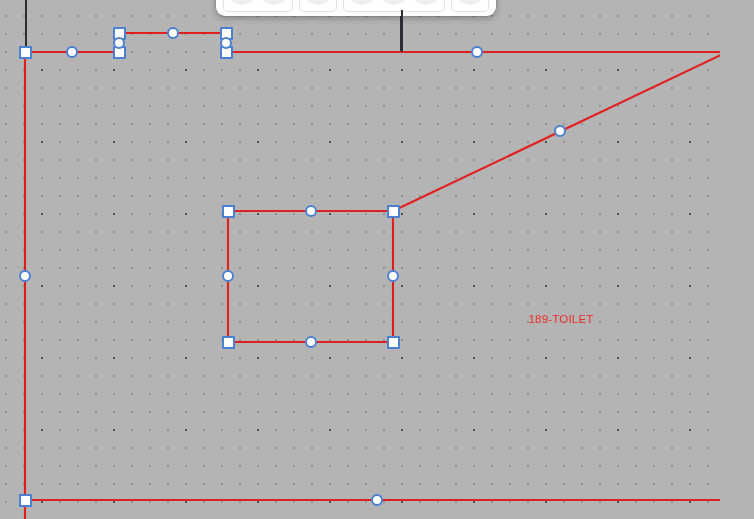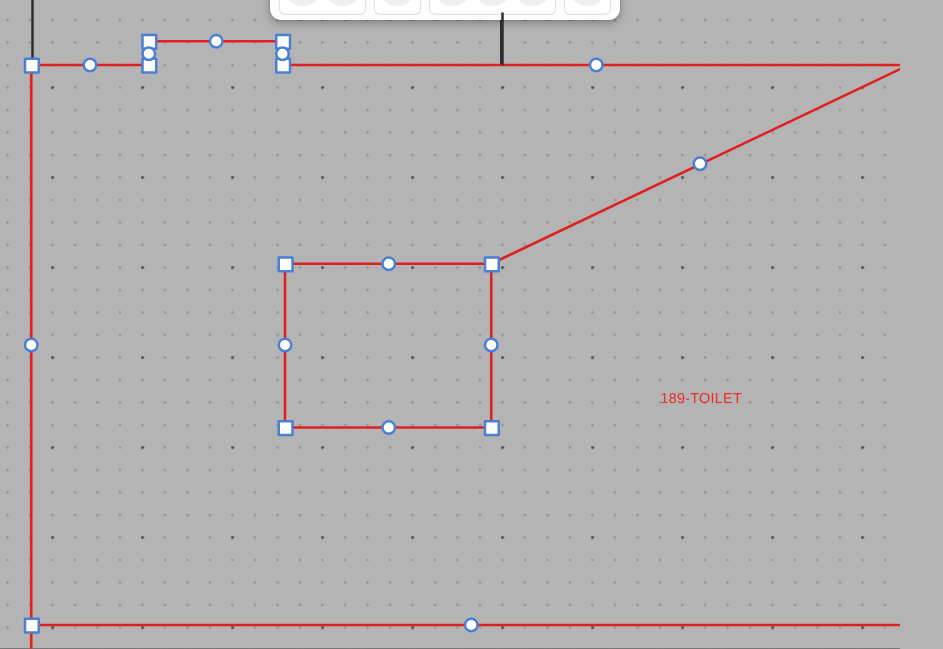--- a/index.html
+++ b/index.html
@@ -1,21 +1,21 @@
 <!DOCTYPE html>
 <html><head>
 <meta charset="utf-8">
 <style>
   html,body{margin:0;padding:0;}
   body{
     width:754px;height:519px;overflow:hidden;
     font-family:"Liberation Sans", sans-serif;
     background:#b4b4b4;
   }
-  #app{position:relative;width:720px;height:519px;overflow:hidden;background:#000000;}
+  #app{position:relative;width:720px;height:519px;overflow:hidden;background:#fef9c3;}
 
   
   #canvas{
     position:absolute;inset:0;
     background-color:#b4b4b4;
     background-image:
       radial-gradient(circle at 1px 1px, rgba(40,40,40,.62) 1.1px, transparent 1.3px),
       radial-gradient(circle at 1px 1px, rgba(70,70,70,.30) 0.9px, transparent 1.2px);
     background-size:72px 72px, 18px 18px;
     background-position:41px 69px, 41px 69px;

